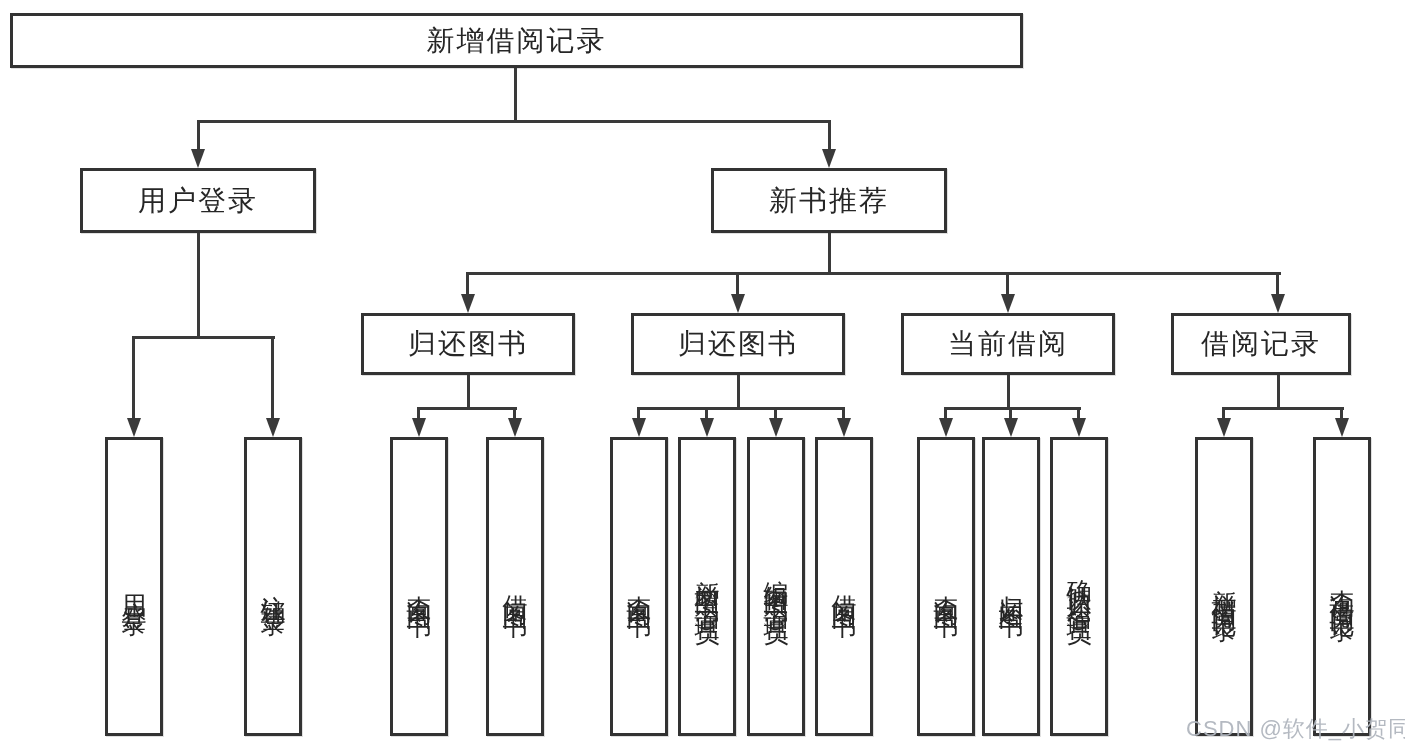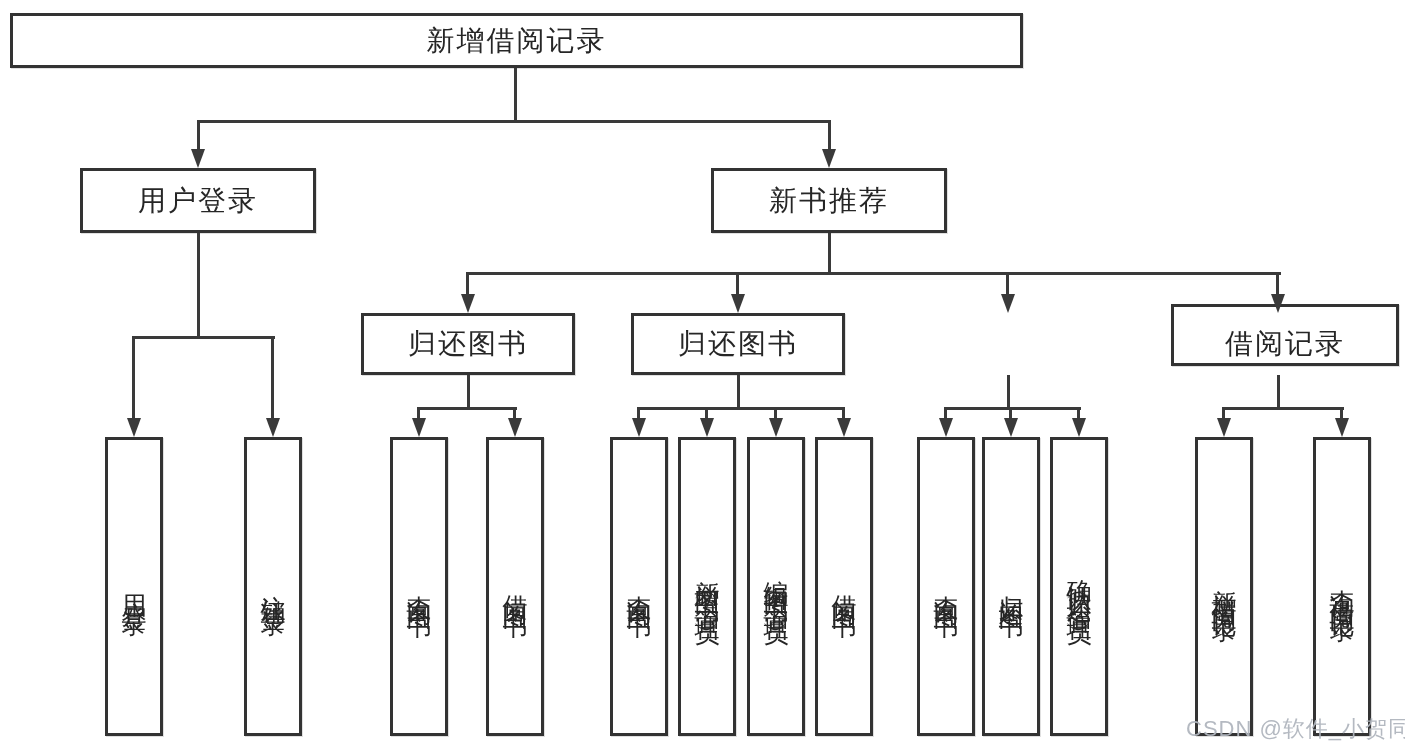--- a/index.html
+++ b/index.html
@@ -85,21 +85,24 @@
   <div class="box" style="left:711px; top:168px; width:236px; height:65px;">
     <span class="lbl">新书推荐</span>
   </div>
 
   <div class="box" style="left:361px; top:313px; width:214px; height:62px;">
     <span class="lbl">归还图书</span>
   </div>
   <div class="box" style="left:631px; top:313px; width:214px; height:62px;">
     <span class="lbl">归还图书</span>
   </div>
-  <div class="box" style="left:1171px; top:304px; width:228px; height:62px;align-items:flex-end;">
+  <div class="box" style="left:901px; top:313px; width:214px; height:62px;">
+    <span class="lbl">当前借阅</span>
+  </div>
+  <div class="box" style="left:1171px; top:313px; width:180px; height:62px;">
     <span class="lbl">借阅记录</span>
   </div>
 
   <div class="box leaf" style="left:105px;">
     <span class="lbl">用户登录</span>
   </div>
   <div class="box leaf" style="left:244px;">
     <span class="lbl">注销登录</span>
   </div>
 

